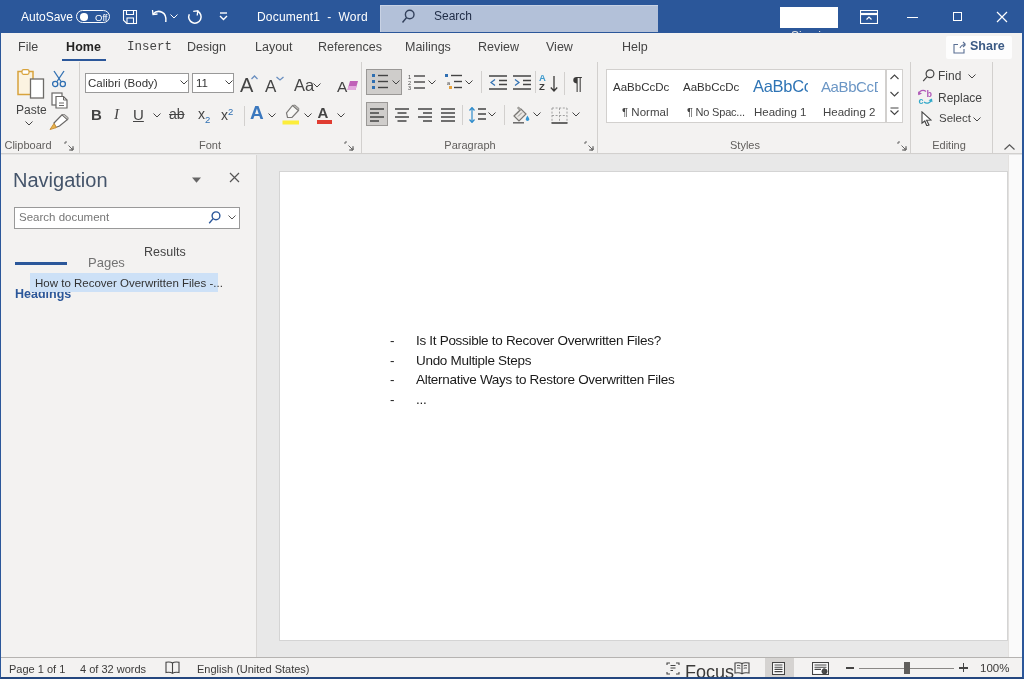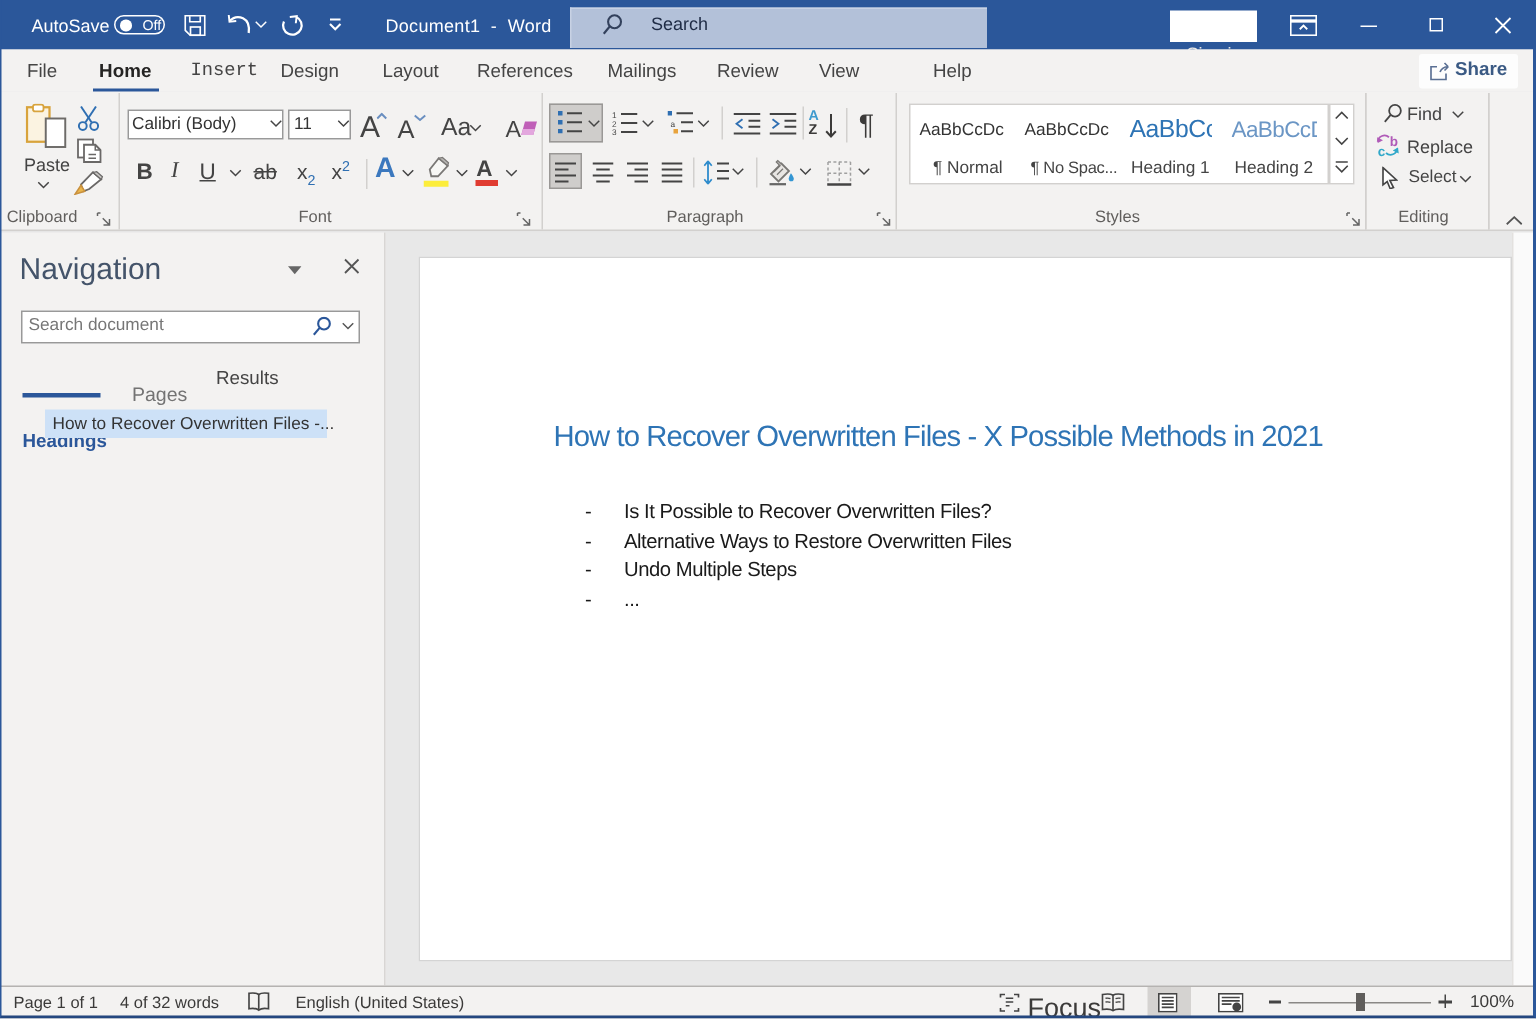--- a/index.html
+++ b/index.html
@@ -379,25 +379,24 @@
         </svg>
       <span class="abs" style="left:15px;top:104px;font-size:12.5px;font-weight:bold;color:#2b579a;margin-top:28px;">Headings</span>
       <span class="abs" style="left:15px;top:107px;width:52px;height:3px;background:#2b579a;"></span>
       <span class="abs" style="left:88px;top:90px;font-size:13px;color:#737373;margin-top:10px;">Pages</span>
       <span class="abs" style="left:144px;top:90px;font-size:12.5px;color:#444;">Results</span>
       <span class="abs" style="left:30px;top:118px;width:188px;height:19px;background:#cde1f7;"></span>
       <span class="abs" style="left:35px;top:122px;font-size:11.5px;color:#333;">How to Recover Overwritten Files -...</span>
     </div>
     <div id="docarea">
       <div id="page">
-        <div style="position:absolute;left:89px;top:108px;white-space:nowrap;font-size:19.5px;letter-spacing:-0.6px;color:#2e74b5;">How to Recover Overwritten Files - X Possible Methods in 2021</div>
         <div style="position:absolute;left:110px;top:159px;font-size:13.5px;letter-spacing:-0.3px;color:#1a1a1a;line-height:19.5px;">
           <div><span style="display:inline-block;width:26px;">-</span>Is It Possible to Recover Overwritten Files?</div>
+          <div><span style="display:inline-block;width:26px;">-</span>Undo Multiple Steps</div>
           <div><span style="display:inline-block;width:26px;">-</span>Alternative Ways to Restore Overwritten Files</div>
-          <div><span style="display:inline-block;width:26px;">-</span>Undo Multiple Steps</div>
           <div><span style="display:inline-block;width:26px;">-</span>...</div>
         </div>
       </div>
       <div id="vscroll"></div>
     </div>
   </div>
   <div id="statusbar">
     <span class="abs" style="left:9px;top:4.5px;">Page 1 of 1</span>
     <span class="abs" style="left:80px;top:4.5px;">4 of 32 words</span>
     <svg class="abs" style="left:165px;top:3px;" width="15" height="14" viewBox="0 0 15 14" fill="none" stroke="#444" stroke-width="1.1">

